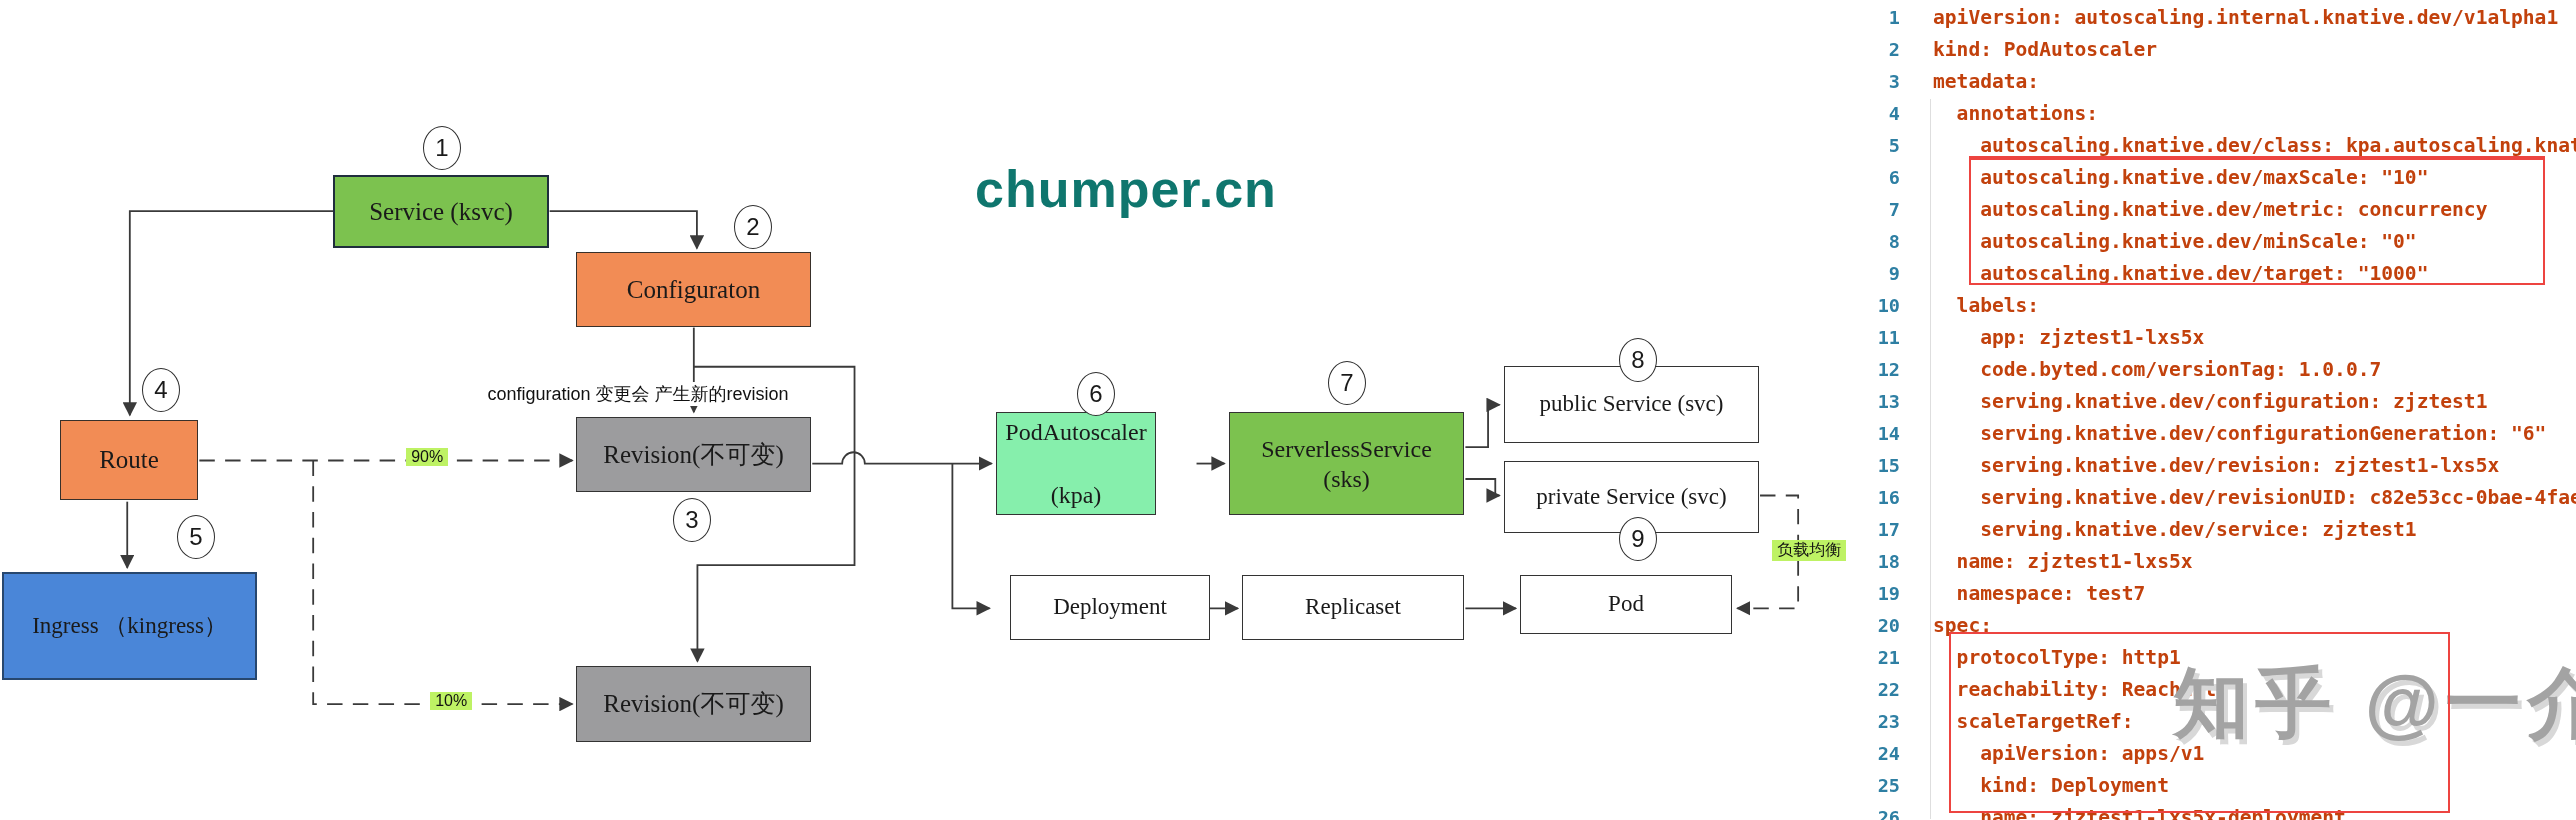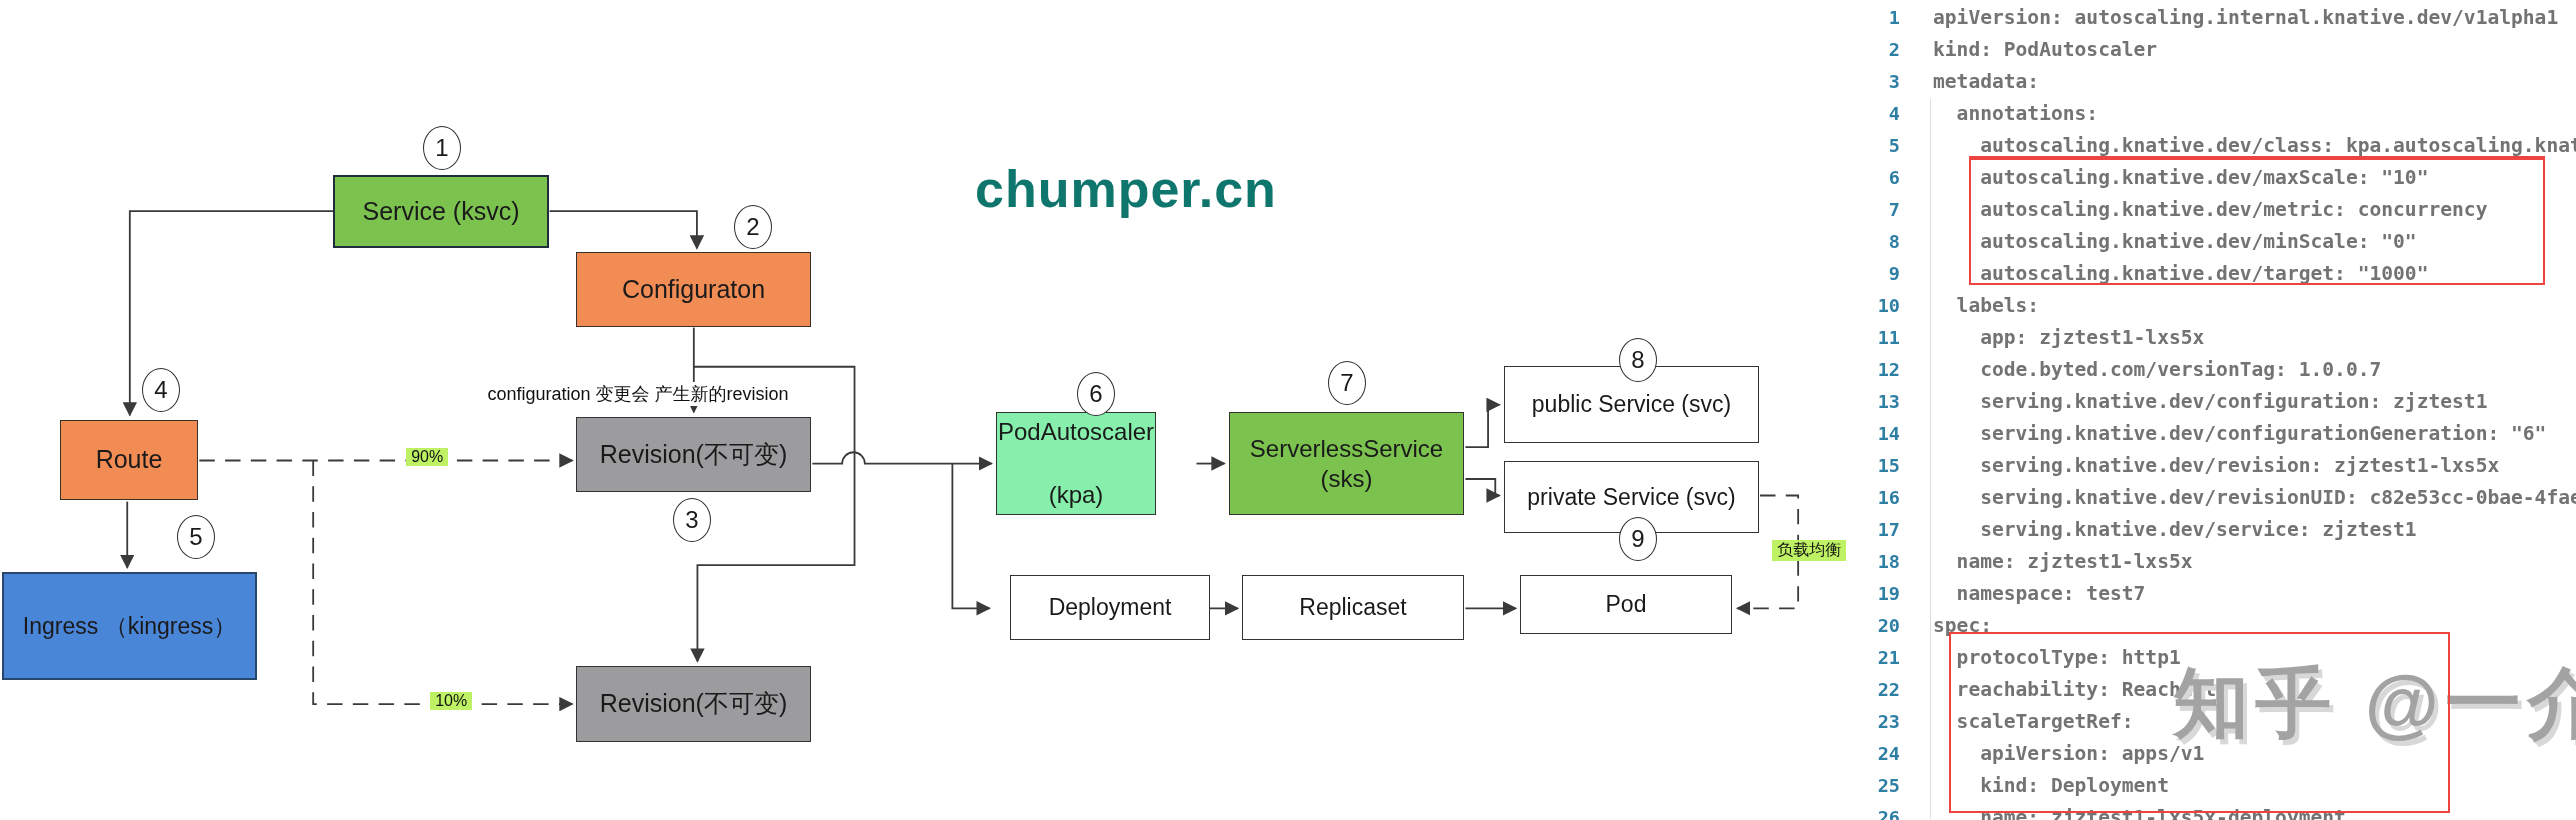--- a/index.html
+++ b/index.html
@@ -1,31 +1,31 @@
 <!DOCTYPE html>
 <html style="font-size:8.2px"><head>
 <meta charset="utf-8">
 <style>
   html,body{margin:0;padding:0;background:#fff;}
   .canvas{position:relative;width:2869px;height:820px;background:#ffffff;overflow:hidden;
           font-family:"Liberation Sans",sans-serif;color:#1a1a1a;}
   .wires{position:absolute;left:0;top:0;z-index:1;}
   .node{position:absolute;box-sizing:border-box;display:flex;flex-direction:column;align-items:center;
-        justify-content:center;z-index:2;line-height:1.25;}
+        justify-content:center;z-index:2;line-height:1.25;font-family:Liberation Serif, serif;}
   .badge{position:absolute;width:38px;height:44px;box-sizing:border-box;border:1.5px solid #2e2e2e;
          border-radius:50%;background:#fff;display:flex;align-items:center;justify-content:center;
          font-size:24px;color:#1a1a1a;z-index:4;}
   .edge-label{position:absolute;background:#bef264;padding:0 5.2px;font-size:16px;color:#111;z-index:3;}
   .note-label{position:absolute;background:#ffffff;font-size:18px;color:#111;z-index:3;text-align:center;}
   .code{position:absolute;left:1855px;top:1px;z-index:2;}
   .coderow{display:flex;height:32px;align-items:center;}
   .ln{width:45px;text-align:right;color:#2e7fa3;font-family:"DejaVu Sans Mono",monospace;
       font-size:18.5px;font-weight:600;flex:none;}
   .ct{margin-left:33px;white-space:pre;font-family:"DejaVu Sans Mono",monospace;font-size:19.6px;
-      font-weight:600;color:#737373;}
+      font-weight:600;color:#c2410c;}
   .redbox{position:absolute;box-sizing:border-box;border:2.6px solid #ed4440;background:transparent;z-index:4;}
   .indent-guide{position:absolute;left:1930px;top:99px;width:1px;height:720px;background:#dedede;z-index:1;}
   .wm-site{position:absolute;left:975px;top:159px;font-size:52px;font-weight:bold;color:#0f766e;
            letter-spacing:1px;z-index:5;}
   .wm-zhihu{position:absolute;left:2173px;top:653px;font-size:76px;font-weight:600;color:#a3a3a3;
             letter-spacing:6.2px;text-shadow:4.1px 4.6px 0 #d8d8d8;z-index:3;white-space:nowrap;}
 </style>
 </head>
 <body>
 

